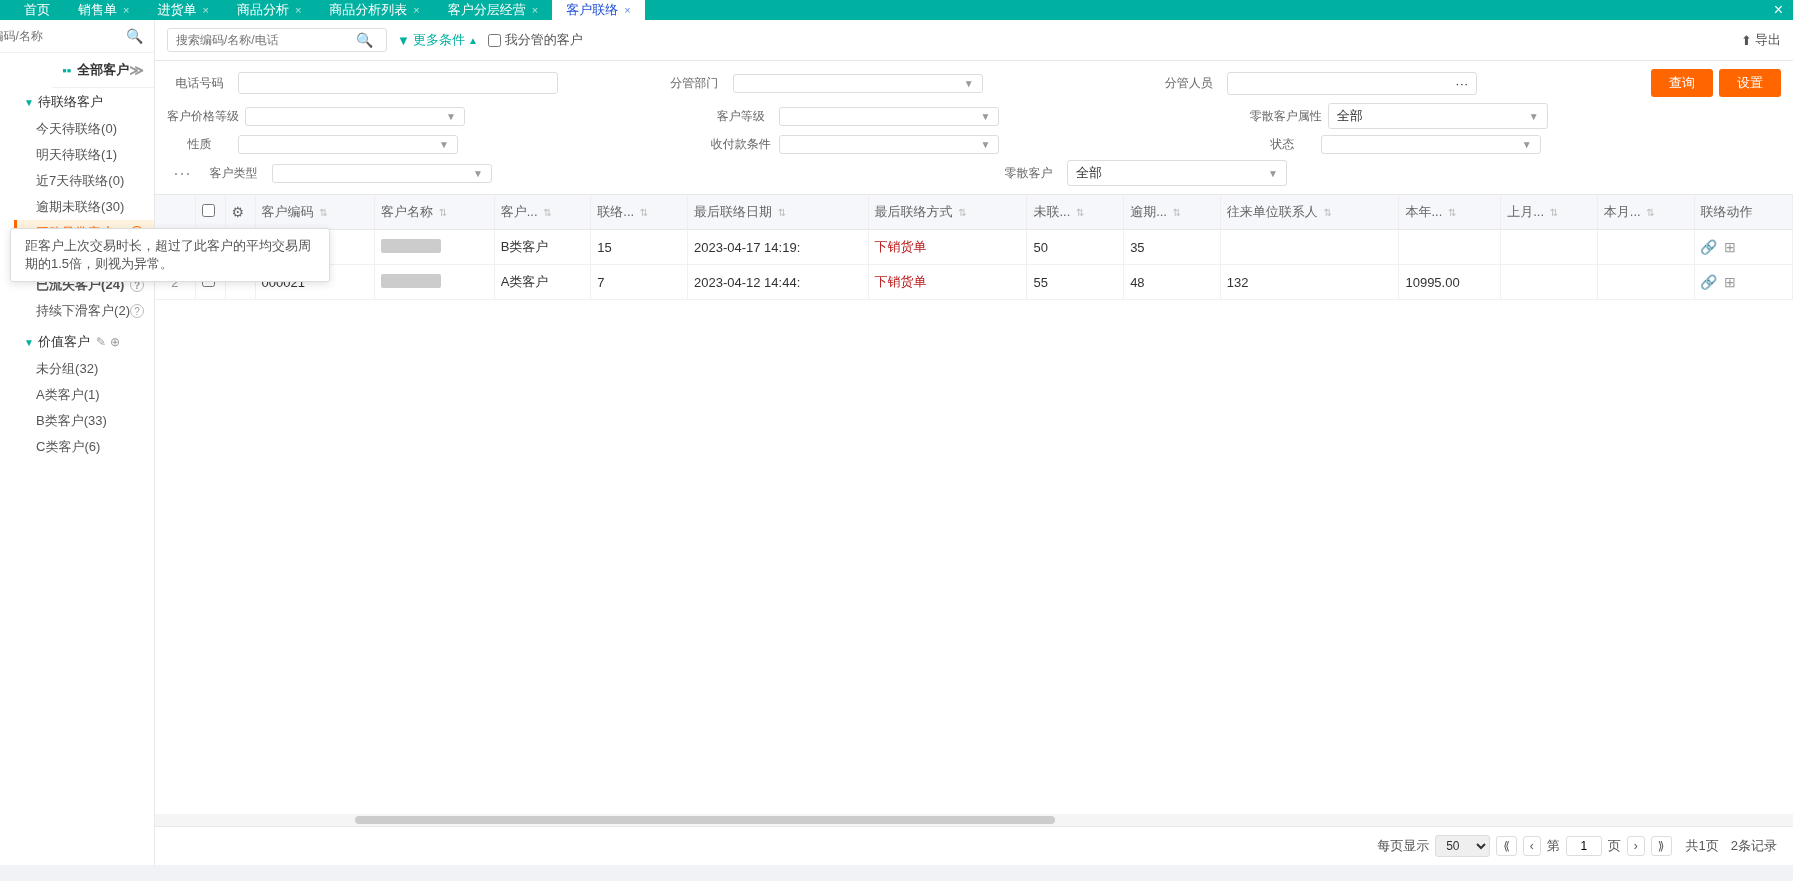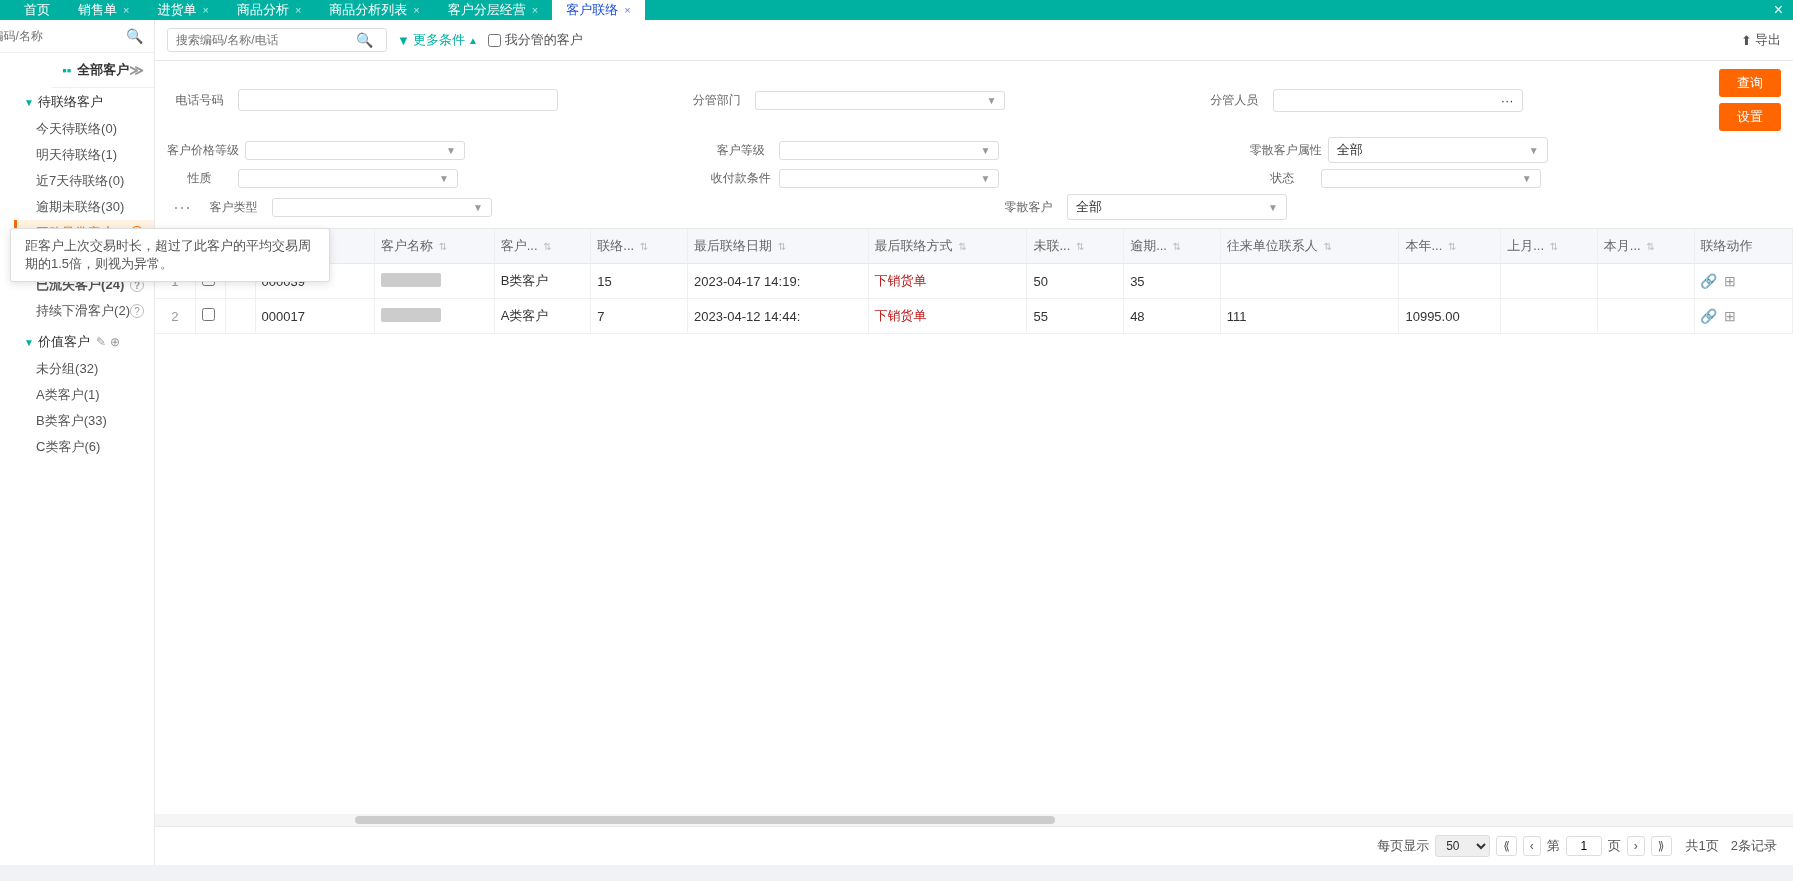--- a/index.html
+++ b/index.html
@@ -230,21 +230,20 @@
       font-size: 12px;
       color: #333;
       min-width: 120px;
       max-width: 220px;
       outline: none;
     }
     .filter-btn-group {
       display: flex;
       gap: 6px;
       margin-left: auto;
-      flex-direction: column;
     }
     .btn-query {
       background: #ff6600;
       color: #fff;
       border: none;
       border-radius: 3px;
       padding: 5px 18px;
       cursor: pointer;
       font-size: 13px;
     }
@@ -721,33 +720,33 @@
               </div>
             </td>
           </tr>
 
           <tr>
             <td style="text-align:center;color:#999;">2</td>
             <td>
               <input type="checkbox" style="">
             </td>
             <td></td>
-            <td>000017</td>
+            <td>000021</td>
             <td>
               <span class="masked-name"></span>
             </td>
             <td>A类客户</td>
             <td>7</td>
             <td>2023-04-12 14:44:</td>
             <td>
               <span class="td-link">下销货单</span>
             </td>
             <td>55</td>
             <td>48</td>
-            <td>111</td>
+            <td>132</td>
             <td>10995.00</td>
             <td></td>
             <td></td>
             <td>
               <div class="action-icons">
                 <span class="action-icon">🔗</span>
                 <span class="action-icon">⊞</span>
               </div>
             </td>
           </tr>

